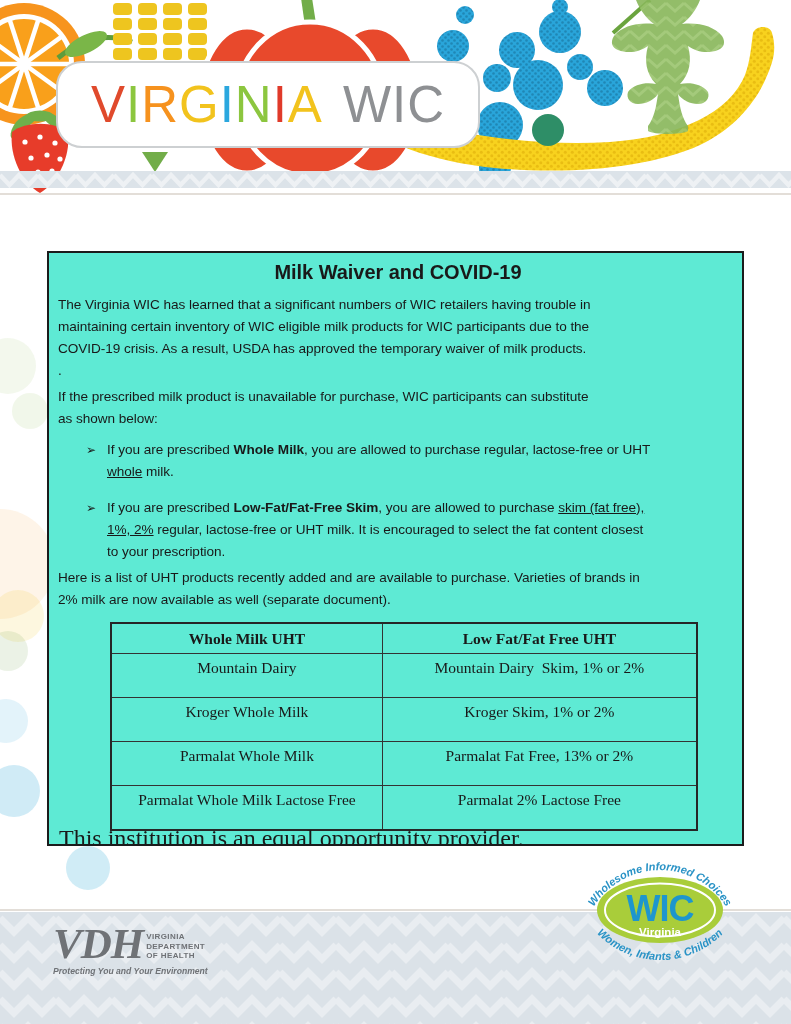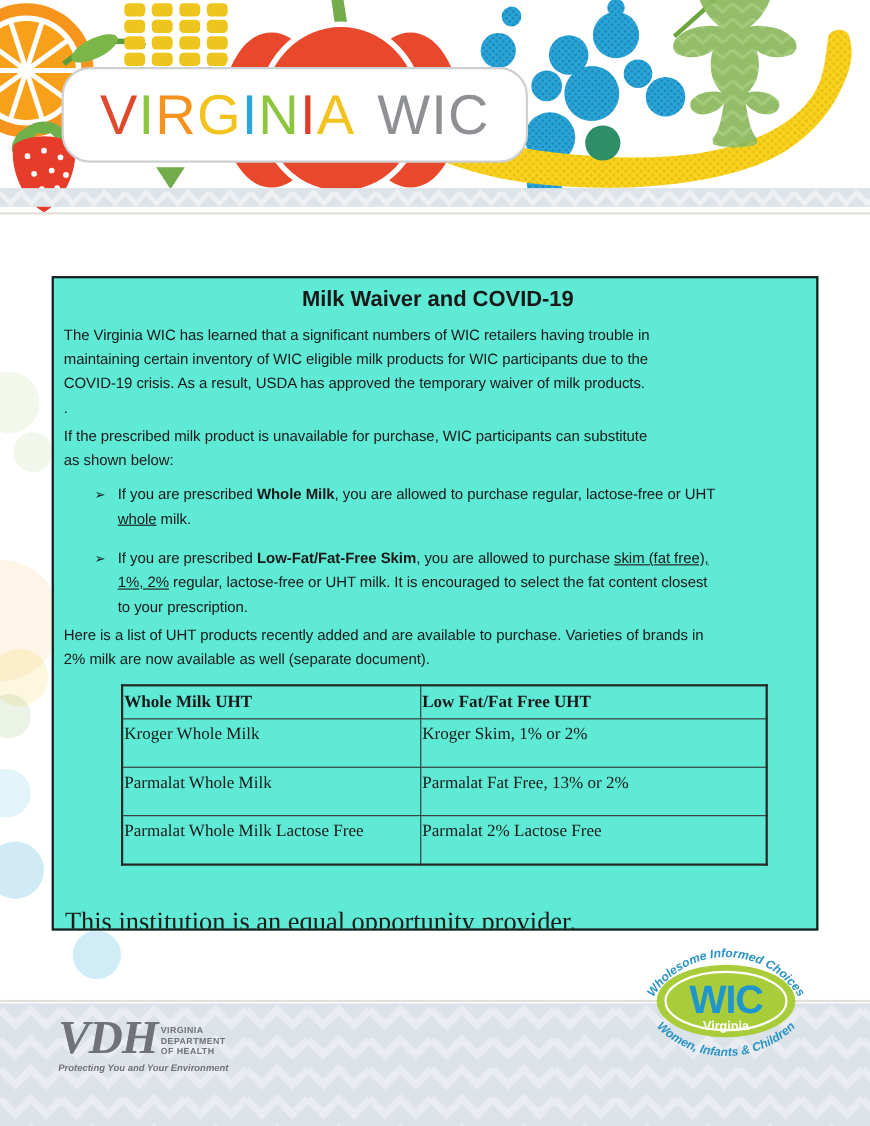--- a/index.html
+++ b/index.html
@@ -36,21 +36,21 @@
   .bullet { display:flex; margin-left:28px; }
   .bullet + .bullet { margin-top:14px; }
   .bullet-glyph { flex:0 0 21px; width:21px; font-size:12px; font-family:"DejaVu Sans", sans-serif; }
   .bullet-text { white-space:pre-line; }
   .para-p3 { margin-top:4px; }
   .uht-table {
     border-collapse:collapse; margin:11px 0 0 52px; width:588px; table-layout:fixed;
     font-family:"Liberation Serif", serif; border:2px solid #262626;
   }
   .uht-table th, .uht-table td {
-    border:1.5px solid #333333; text-align:left; white-space:pre-wrap;
+    border:1.5px solid #333333; text-align:center; white-space:pre-wrap;
     letter-spacing:0; overflow:hidden;
   }
   .uht-table th { font-size:15.5px; height:27px; font-weight:bold; }
   .uht-table td { font-size:15.5px; height:39px; vertical-align:top; padding-top:3px; }
   .col-1 { width:46.3%; } .col-2 { width:53.7%; }
   .footnote {
     position:absolute; left:10px; bottom:-5px;
     font-family:"Liberation Serif", serif; font-size:24px; letter-spacing:0;
   }
   
@@ -266,20 +266,24 @@
           <col class="col-2">
         </colgroup>
       <thead>
           <tr id="uht-head">
             <th>Whole Milk UHT</th>
             <th>Low Fat/Fat Free UHT</th>
           </tr>
         </thead>
       <tbody id="uht-body">
           <tr>
+            <td>Mountain Dairy</td>
+            <td>Mountain Dairy  Skim, 1% or 2%</td>
+          </tr>
+          <tr>
             <td>Kroger Whole Milk</td>
             <td>Kroger Skim, 1% or 2%</td>
           </tr>
           <tr>
             <td>Parmalat Whole Milk</td>
             <td>Parmalat Fat Free, 13% or 2%</td>
           </tr>
           <tr>
             <td>Parmalat Whole Milk Lactose Free</td>
             <td>Parmalat 2% Lactose Free</td>

